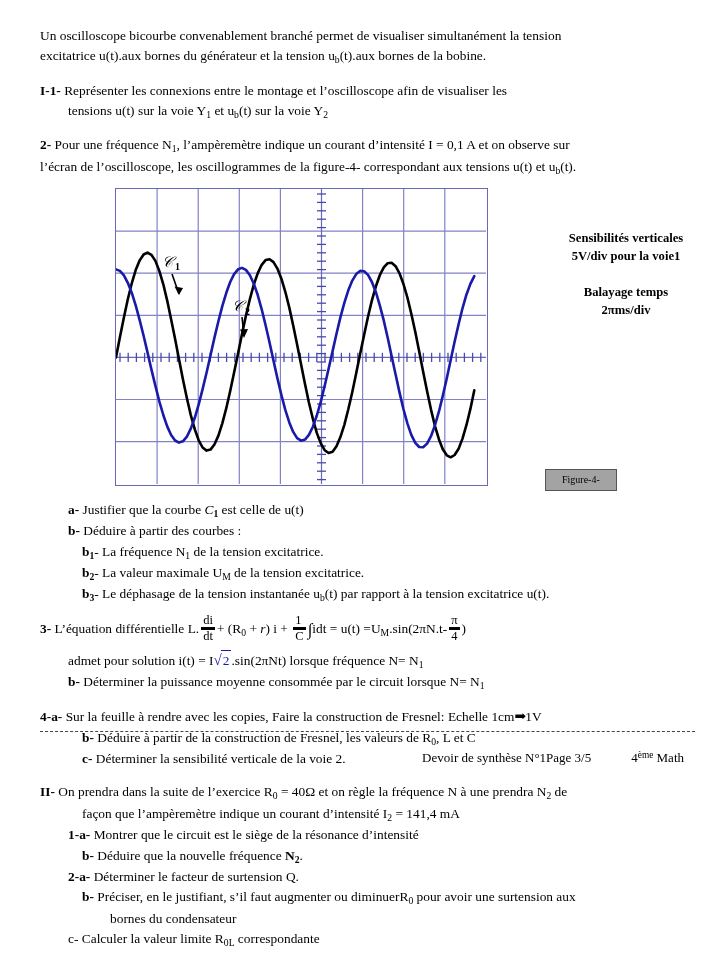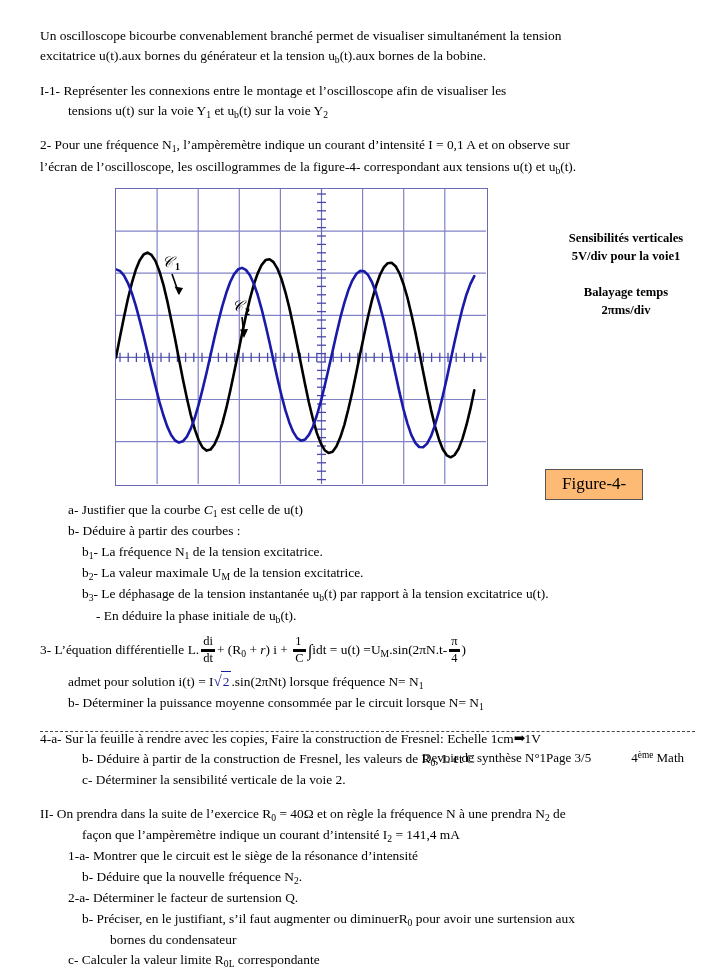--- a/index.html
+++ b/index.html
@@ -12,21 +12,21 @@
     color: #000000;
     position: relative;
     overflow: hidden;
   }
   .page { position:relative; width:720px; height:776px; padding: 26px 30px 0 40px; }
 
   p.para { margin: 0; font-size: 13.4px; line-height: 1.52; text-align: left; }
   .gap-s { height: 9px; }
   .gap-m { height: 13px; }
   .gap-xs { height: 4px; }
-  b, .b { font-weight: normal; }
+  b, .b { font-weight: bold; }
   sub { font-size: 0.72em; vertical-align: -0.28em; }
   sup { font-size: 0.72em; vertical-align: 0.45em; }
   .ital { font-style: italic; }
 
   .indent1 { padding-left: 28px; }
   .indent2 { padding-left: 42px; }
   .indent3 { padding-left: 56px; }
 
   
   .scope-wrap { position: relative; height: 312px; margin-top: 10px; }
@@ -40,21 +40,21 @@
 
   .scope-notes {
     position: absolute; left: 481px; top: 42px; width: 210px;
     text-align: center; font-weight: bold; font-size: 12.6px; line-height: 1.42;
   }
   .scope-notes .blk2 { margin-top: 18px; }
 
   .figbox {
     position: absolute; left: 505px; top: 281px;
     border: 1.4px solid #555; padding: 4px 16px 5px 16px;
-    font-size: 17px; background:#fdba74;
+    font-size: 10px; background:#a3a3a3;
   }
 
   
   .frac { display:inline-block; vertical-align: middle; 
           font-size: 12.5px; line-height:1.08; margin: 0 2px; position:relative; top:-1px;}
   .frac .num { display:block; padding: 0 2px; }
   .frac .den { display:block; border-top: 3px solid #000000; padding: 0 2px; }
   .intg { font-size: 17px; vertical-align: -0.13em; }
   .radical { display:inline-block; position:relative; color:#1a1aa8; }
   .radical .bar { border-top: 1.3px solid #1a1aa8; display:inline-block; padding: 0 2px; margin-left:-1px;}
@@ -264,23 +264,20 @@
   </p>
 
   <p class="para indent2">
     <b>b</b><b><sub>2</sub></b><span>- La valeur maximale U</span><sub>M</sub><span> de la tension excitatrice.</span>
   </p>
 
   <p class="para indent2">
     <b>b</b><b><sub>3</sub></b><span>- Le déphasage de la tension instantanée u</span><sub>b</sub><span>(t) par rapport à la tension excitatrice u(t).</span>
   </p>
 
-  <p class="para indent3">
-    <span>- En déduire la phase initiale de u</span><sub>b</sub><span>(t).</span>
-  </p>
 
   <div class="gap-s"></div>
 
   <p class="para" style="line-height:1.1">
     <b>3-</b>
     <span>L’équation différentielle</span>
     <span>L.</span><span class="frac"><span class="num">di</span><span class="den">dt</span></span><span>+ (R</span><sub>0</sub><span> + </span><span class="ital">r</span><span>) i + </span><span class="frac"><span class="num">1</span><span class="den">C</span></span><span class="intg">∫</span><span>idt = u(t) =U</span><sub>M</sub><span>.sin(2πN.t-</span><span class="frac"><span class="num">π</span><span class="den">4</span></span><span>)</span>
   </p>
 
   <div class="gap-xs"></div>

